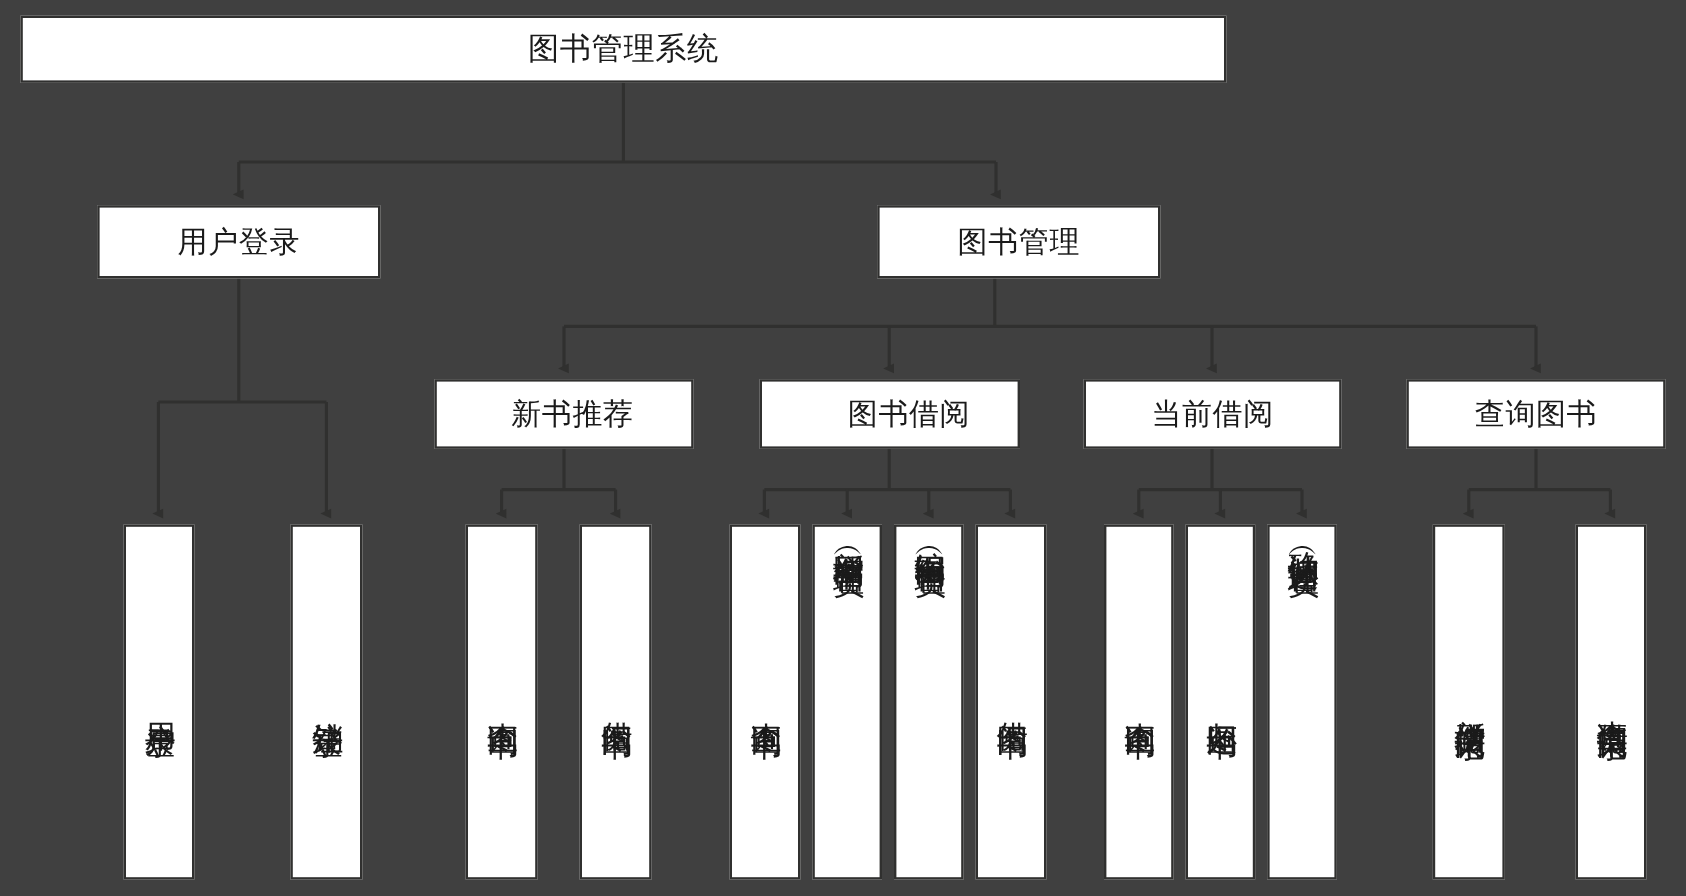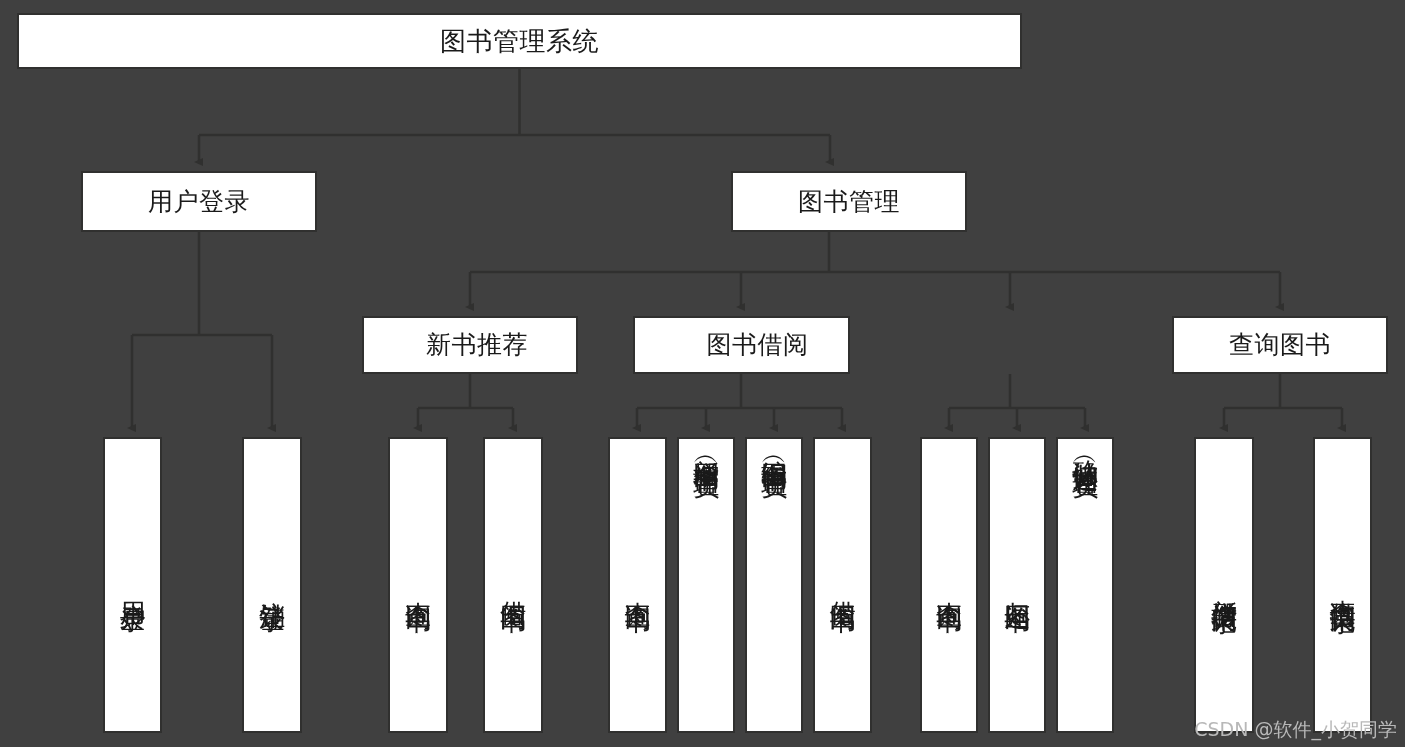--- a/index.html
+++ b/index.html
@@ -141,20 +141,23 @@
   <div class="node horiz" style="left:711px; top:171px; width:236px; height:61px;margin-left:20px;">
     <span class="label">图书管理</span>
   </div>
 
   <div class="node horiz" style="left:362px; top:316px; width:216px; height:58px;padding-left:14px;">
     <span class="label">新书推荐</span>
   </div>
   <div class="node horiz" style="left:633px; top:316px; width:217px; height:58px;padding-left:32px;">
     <span class="label">图书借阅</span>
   </div>
+  <div class="node horiz" style="left:903px; top:316px; width:215px; height:58px;">
+    <span class="label">当前借阅</span>
+  </div>
   <div class="node horiz" style="left:1172px; top:316px; width:216px; height:58px;">
     <span class="label">查询图书</span>
   </div>
 
   <div class="node vert centered" style="left:103px; top:437px; width:59px; height:296px;">
     <span class="label">用户登录</span>
   </div>
   <div class="node vert centered" style="left:242px; top:437px; width:60px; height:296px;">
     <span class="label">注销登录</span>
   </div>
@@ -185,15 +188,14 @@
   <div class="node vert" style="left:1056px; top:437px; width:58px; height:296px;">
     <span class="label">确认归还（管理员）</span>
   </div>
   <div class="node vert centered" style="left:1194px; top:437px; width:60px; height:296px;">
     <span class="label">新增借阅记录</span>
   </div>
   <div class="node vert centered" style="left:1313px; top:437px; width:59px; height:296px;">
     <span class="label">查询借阅记录</span>
   </div>
 
-  <div id="watermark">CSDN @软件_小贺同学</div>
 
 </div>
 
 </body></html>

